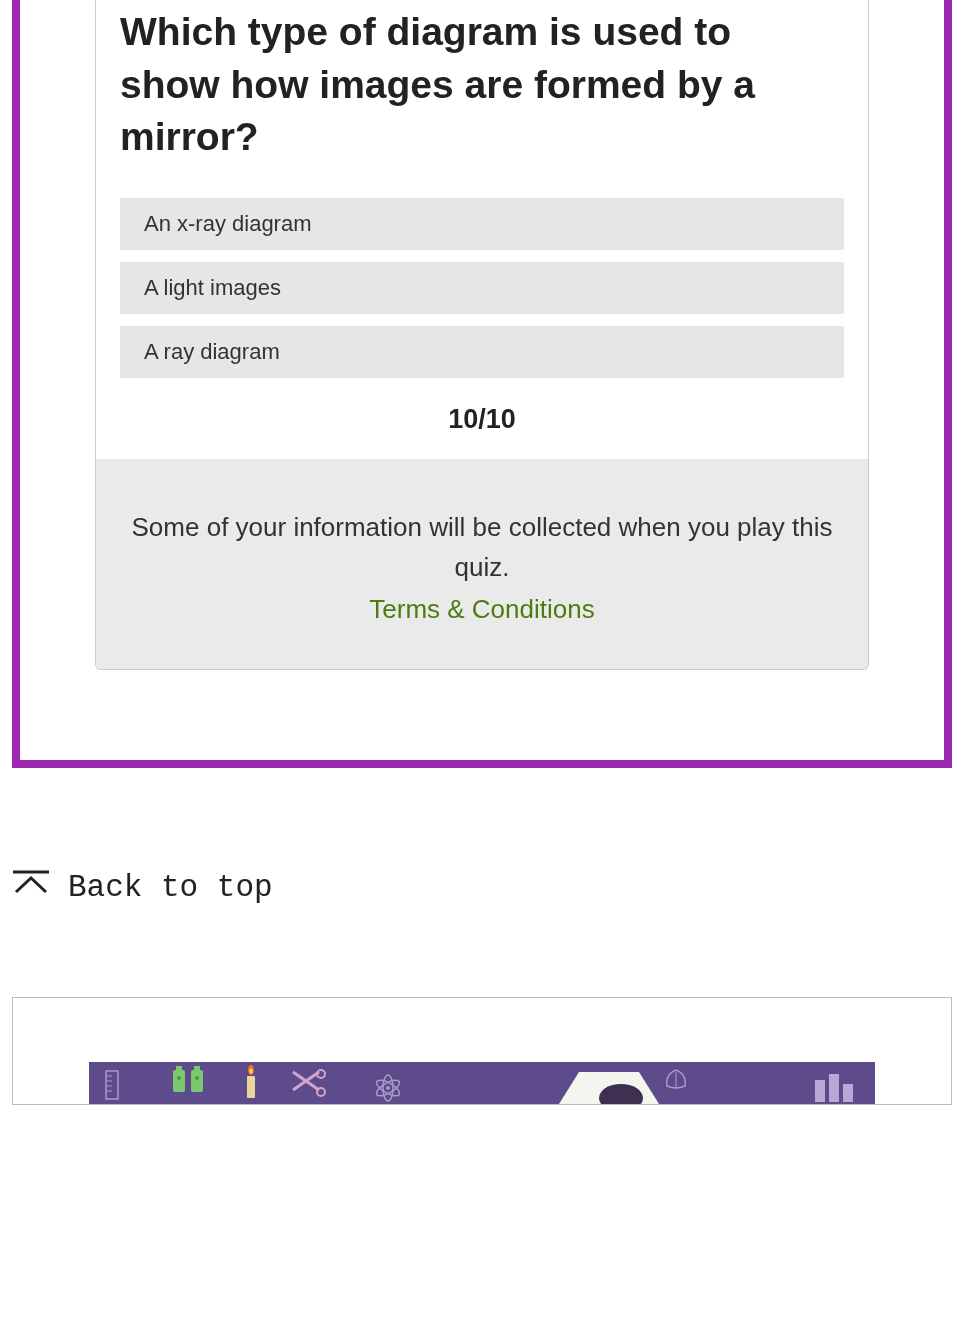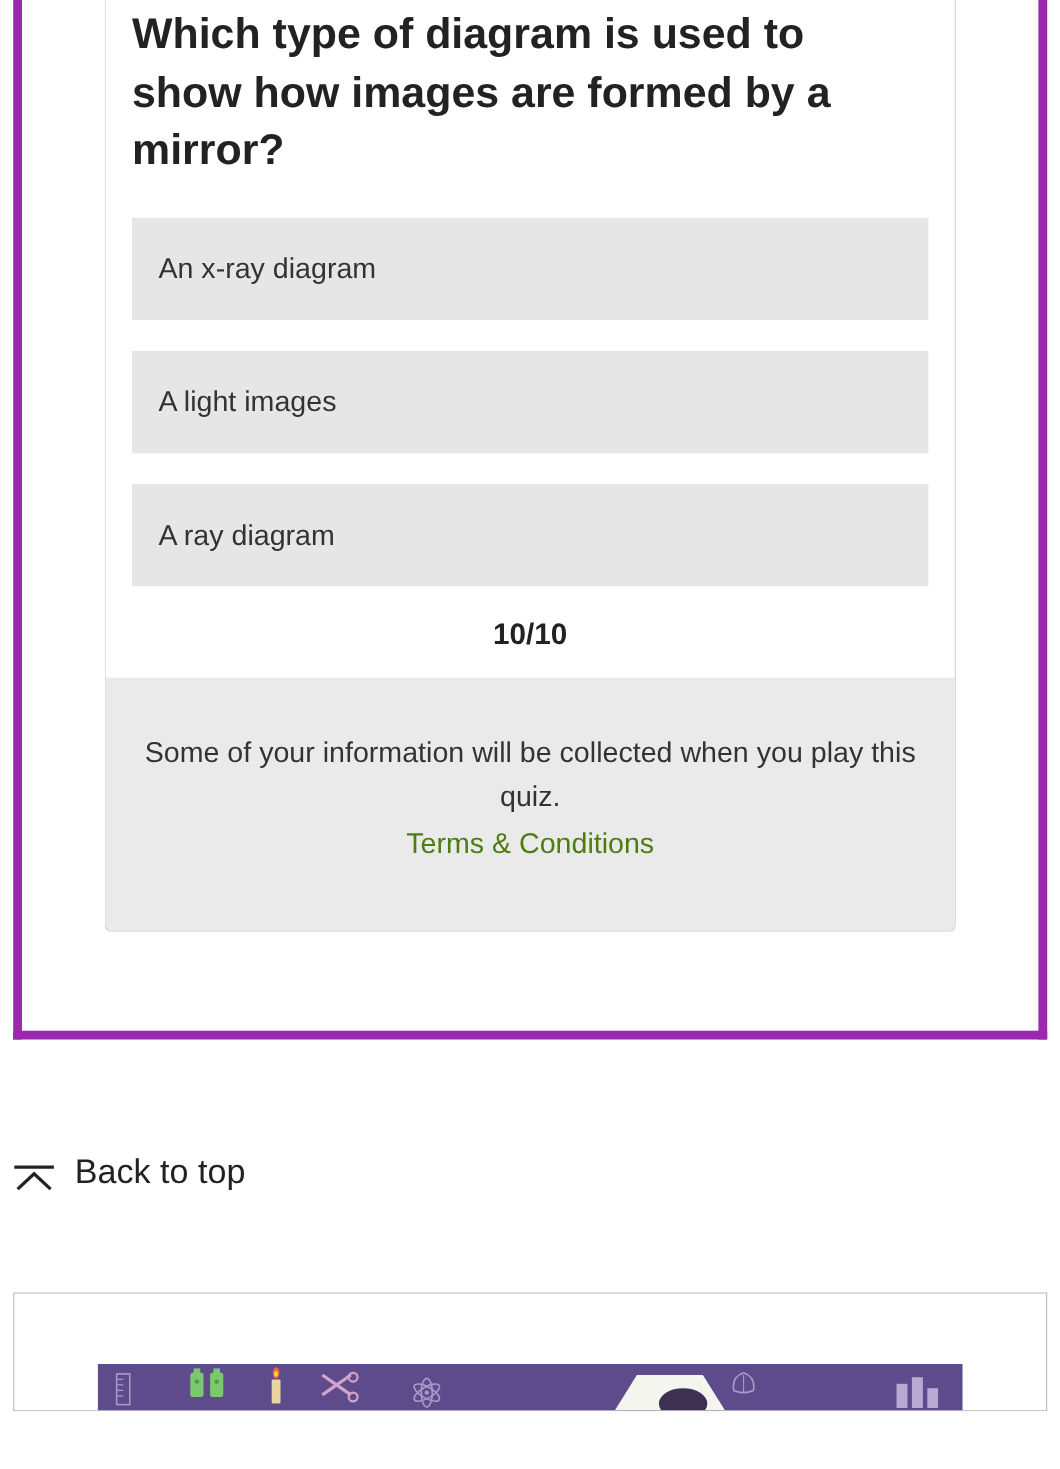--- a/index.html
+++ b/index.html
@@ -33,57 +33,58 @@
     .question-text {
       font-size: 39px;
       font-weight: 700;
       color: #222;
       line-height: 1.35;
       margin-bottom: 34px;
       max-width: 640px;
     }
     .answer-option {
       background: #e6e6e6;
-      padding: 31px 24px;
-      margin-bottom: 28px;
+      padding: 13px 24px;
+      margin-bottom: 12px;
       cursor: pointer;
-      font-size: 26px;
+      font-size: 22px;
       color: #333;
     }
     .progress-counter {
       font-size: 27px;
       font-weight: 700;
       color: #222;
       margin-top: 26px;
       text-align: center;
     }
     .quiz-footer {
       background: #eaeaea;
-      padding: 48px 30px 64px 30px;
+      padding: 48px 30px 44px 30px;
       text-align: center;
     }
     .footer-text {
       font-size: 26px;
       color: #333;
       line-height: 1.55;
     }
     .terms-link {
       font-size: 26px;
       color: #4d7c0f;
       cursor: pointer;
       display: inline-block;
       margin-top: 6px;
     }
     .back-to-top {
       display: flex;
-      align-items: flex-end;
+      align-items: flex-start;
       gap: 18px;
       margin: 98px 12px 0 12px;
       cursor: pointer;
       padding: 4px 0;
+      font-family: Liberation Mono, monospace;
     }
     .back-to-top-icon {
       width: 38px;
       height: 24px;
       position: relative;
     }
     .back-to-top-icon svg {
       display: block;
     }
     .back-to-top-label {

